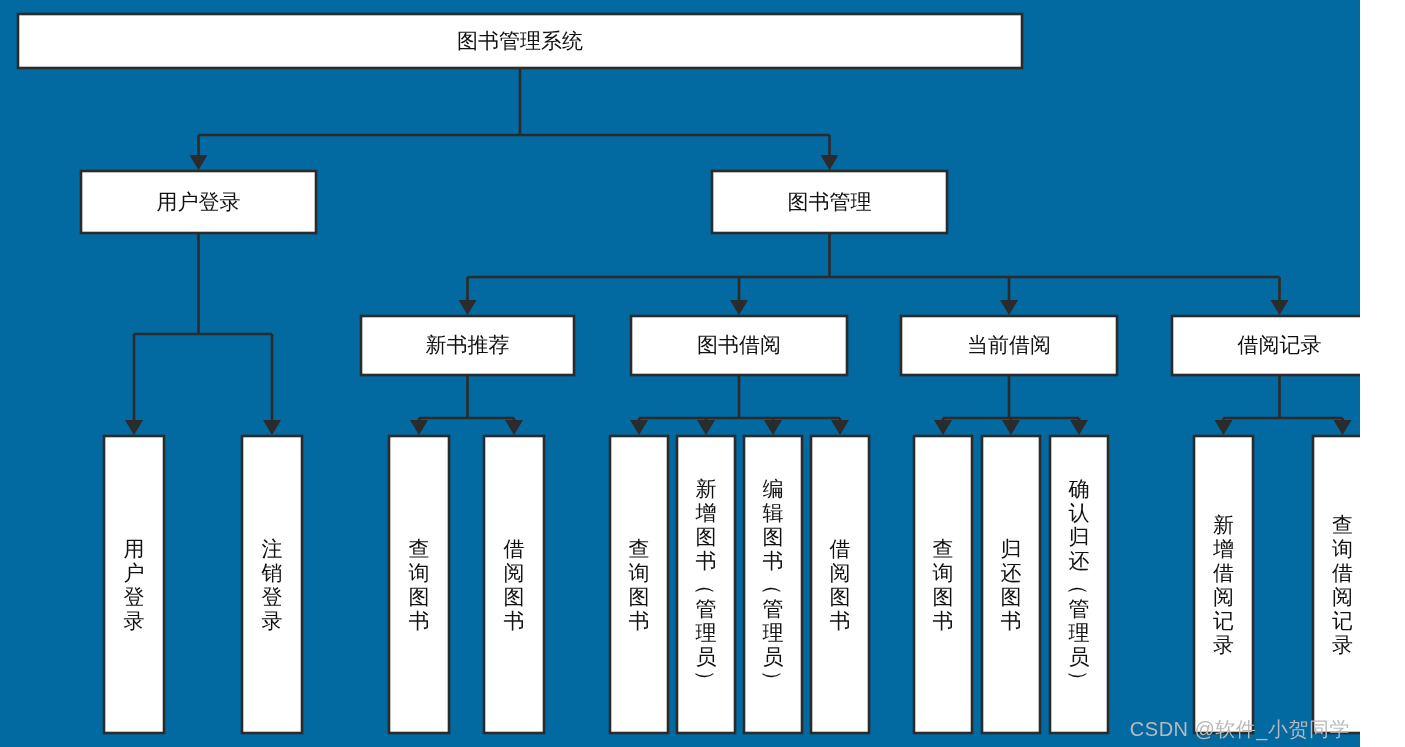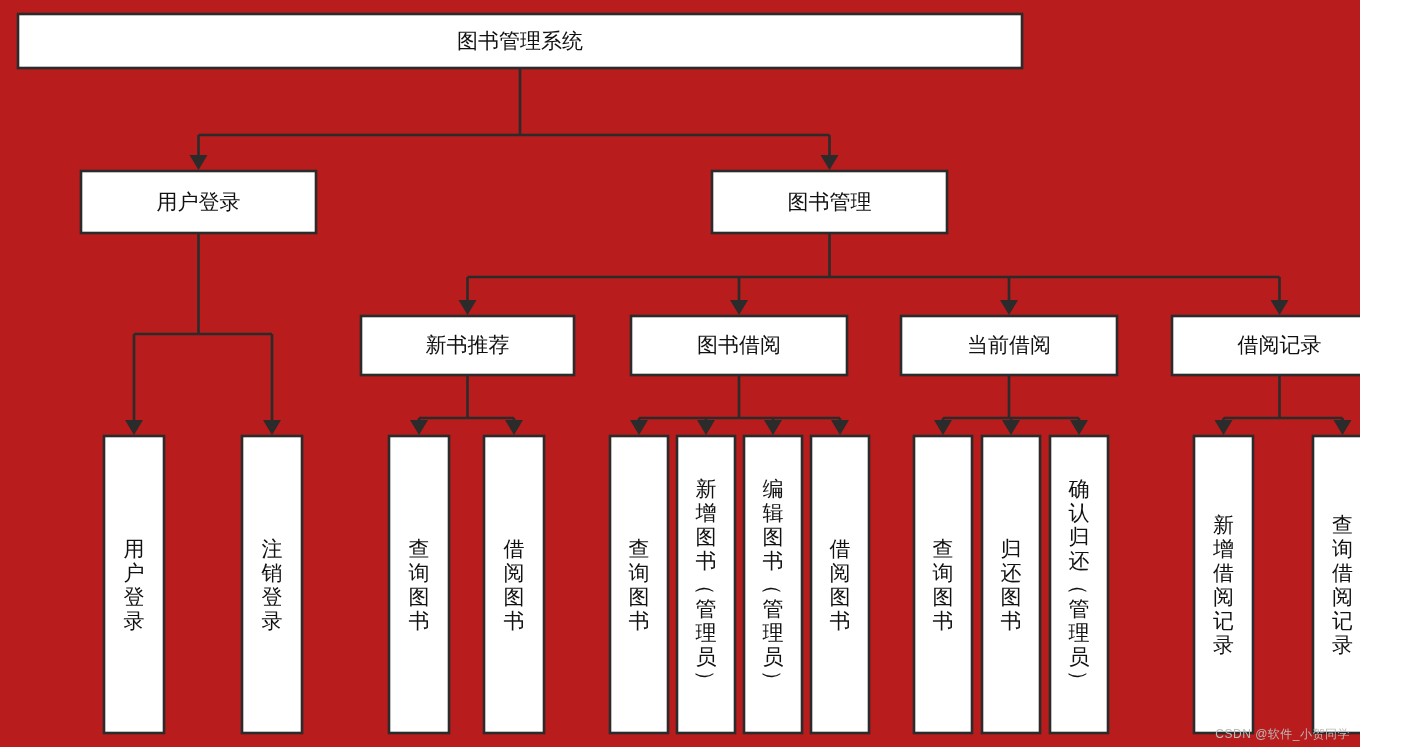--- a/index.html
+++ b/index.html
@@ -8,21 +8,21 @@
     padding: 0;
     background: #ffffff;
   }
   body {
     font-family: "Liberation Sans", "DejaVu Sans", sans-serif;
   }
   #diagram-root {
     position: relative;
     width: 1360px;
     height: 747px;
-    background: #b91c1c;
+    background: #0369a1;
     overflow: hidden;
   }
   #diagram-svg {
     position: absolute;
     left: 0;
     top: 0;
     width: 1405px;
     height: 747px;
   }
   .node-box {
@@ -51,21 +51,21 @@
     font-family: "Liberation Sans", "DejaVu Sans", sans-serif;
     font-size: 21px;
     fill: #111111;
     text-anchor: middle;
   }
   .watermark {
     position: absolute;
     right: 10px;
     bottom: 4px;
     font-family: "Liberation Sans", "DejaVu Sans", sans-serif;
-    font-size: 12px;
+    font-size: 20px;
     color: #b9b9b9;
     letter-spacing: 0.5px;
     white-space: nowrap;
     user-select: none;
   }
 </style>
 </head>
 <body>
 
 <div id="diagram-root">

